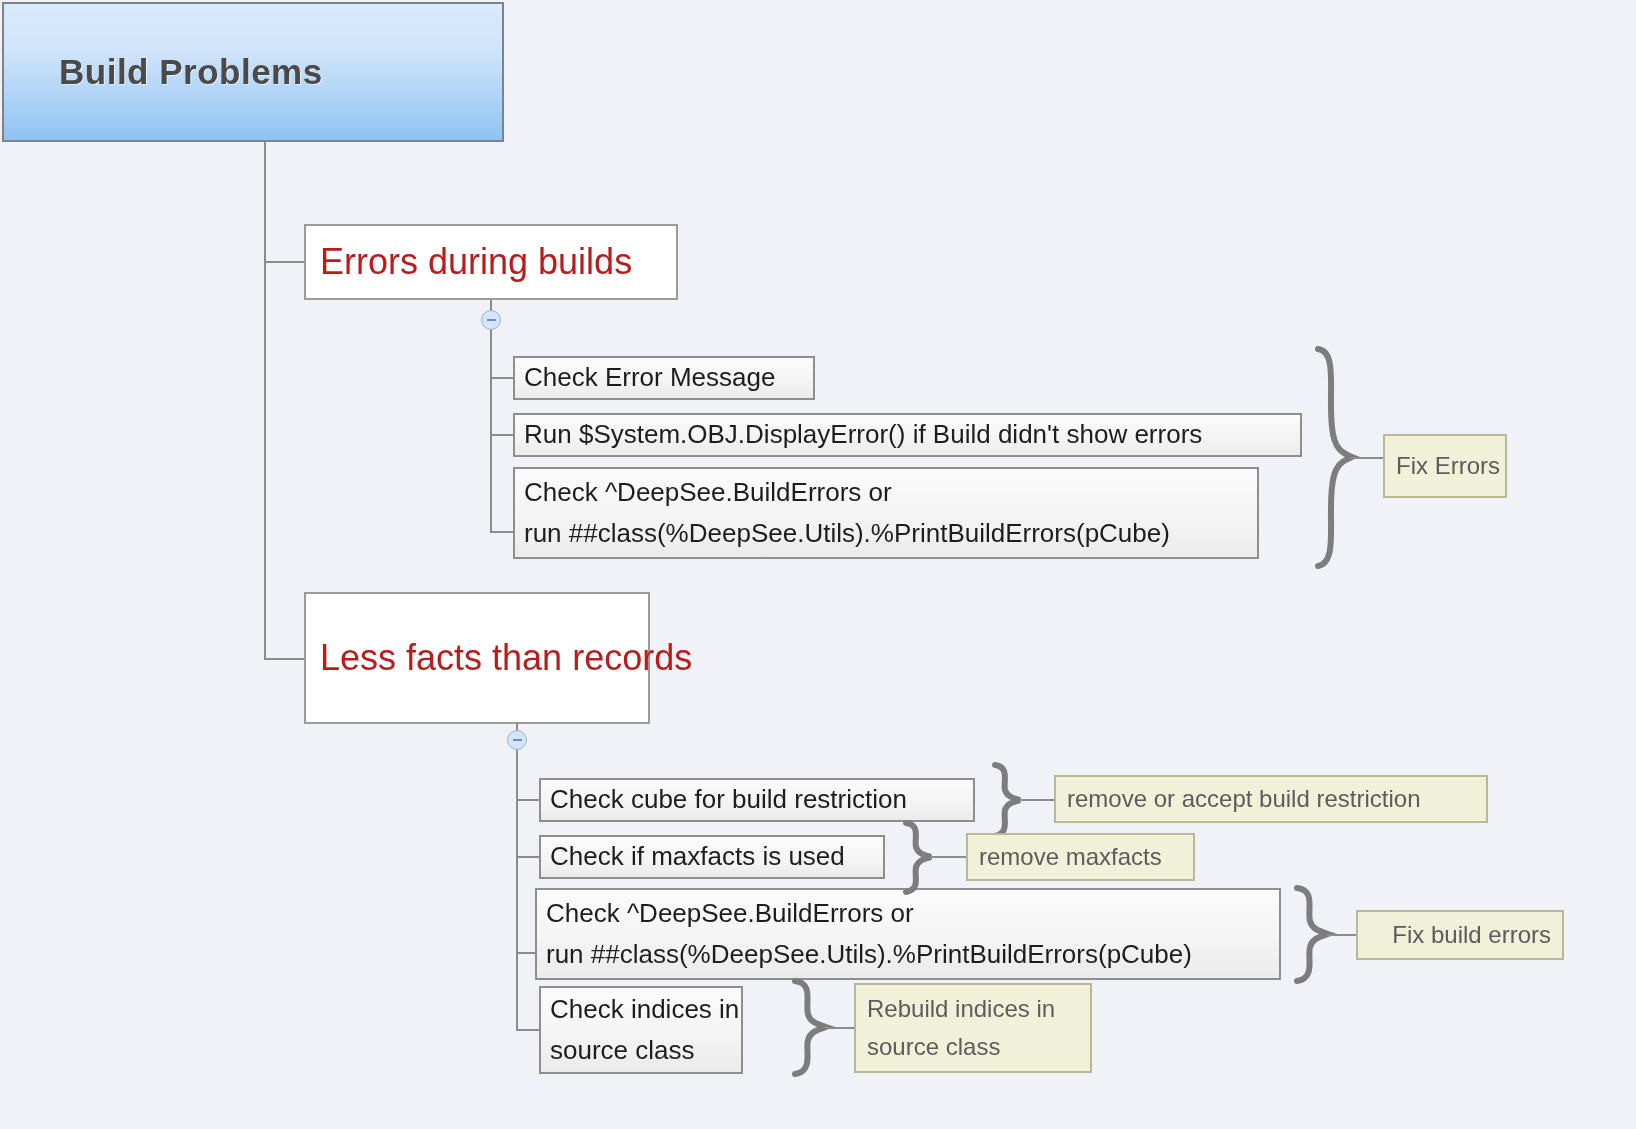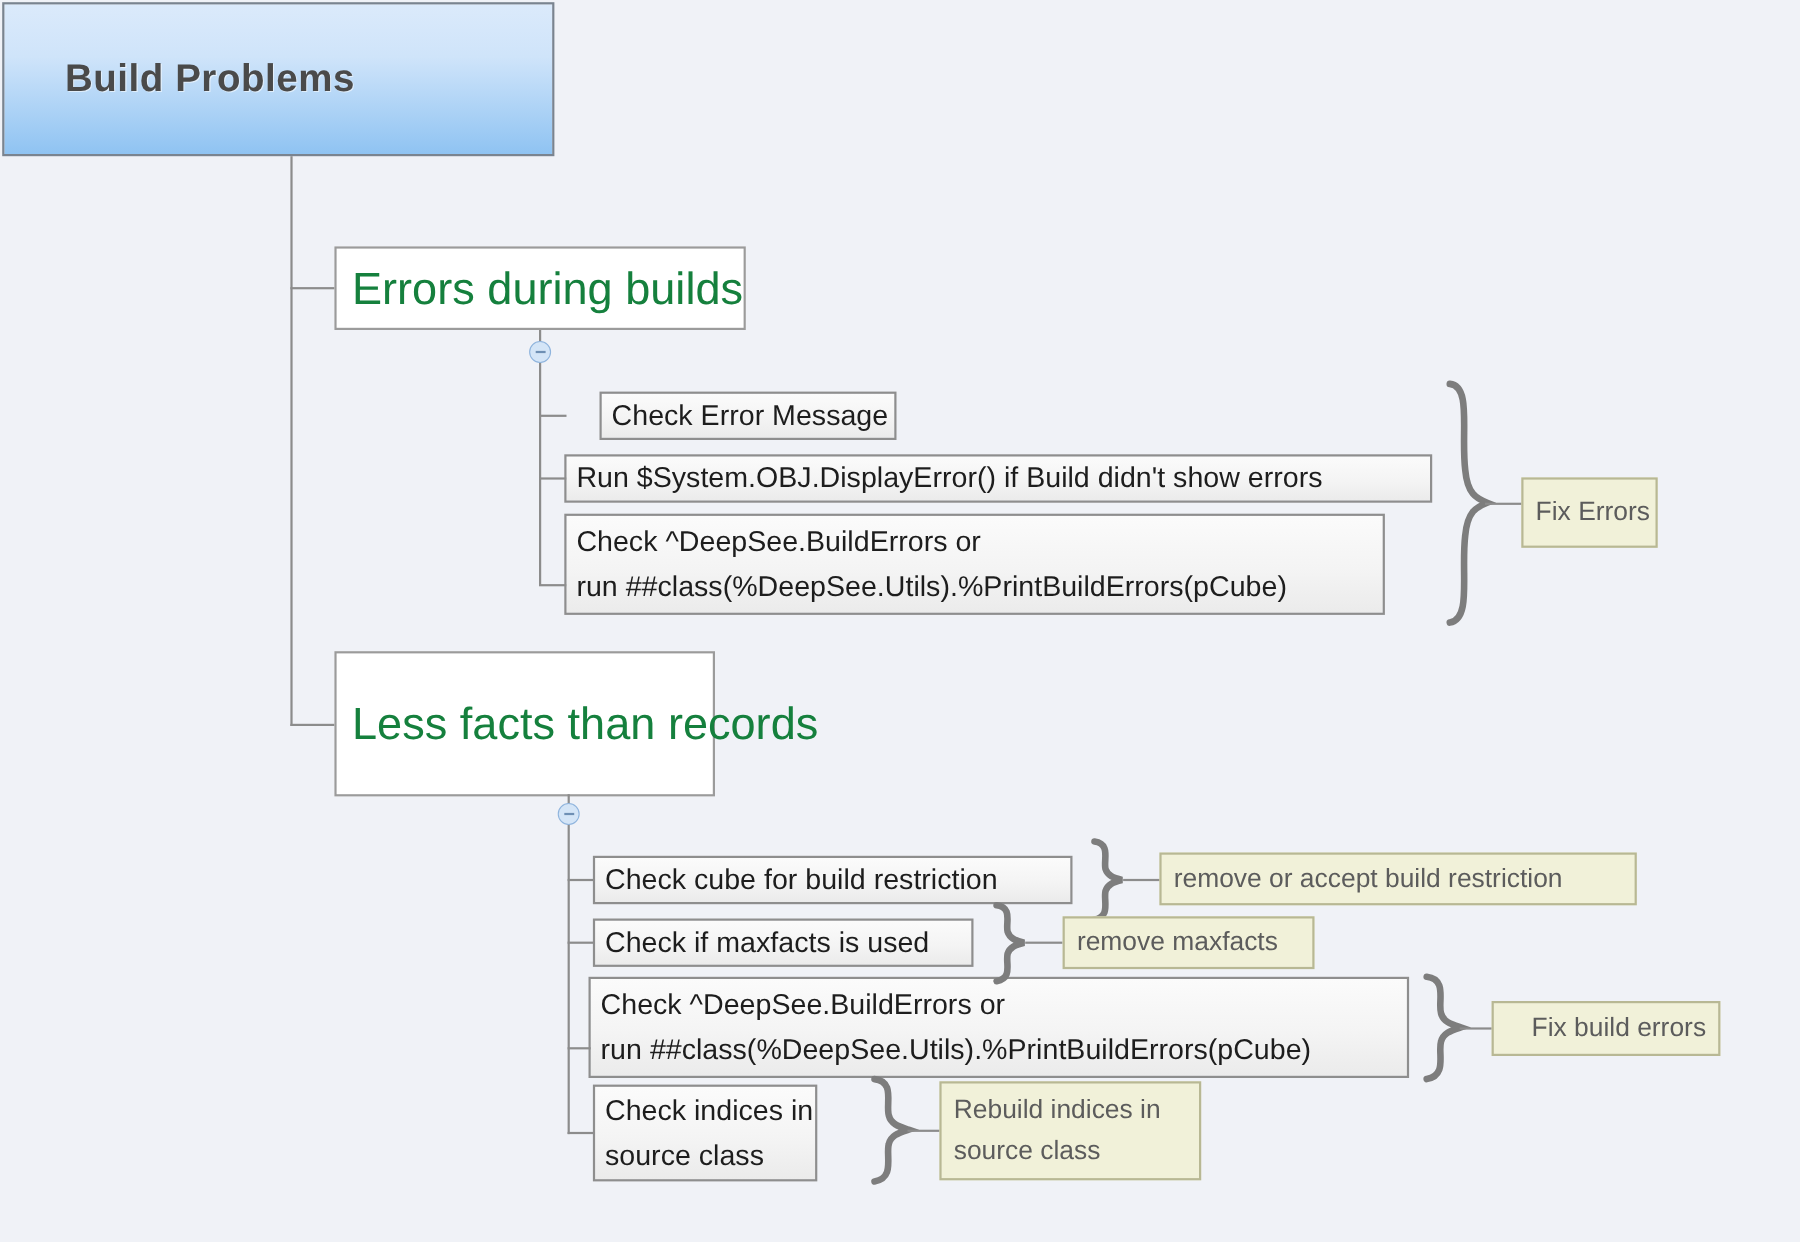--- a/index.html
+++ b/index.html
@@ -49,22 +49,22 @@
     position: absolute;
     box-sizing: border-box;
     border: 2px solid #9b9b9b;
     background: #ffffff;
     display: flex;
     flex-direction: column;
     justify-content: center;
     padding: 0 14px;
   }
   .node-l1 .txt {
-    font-size: 41px;
-    color: #15803d;
+    font-size: 36px;
+    color: #b91c1c;
     line-height: 1.62;
     white-space: nowrap;
   }
 
   
   .node-l2 {
     position: absolute;
     box-sizing: border-box;
     border: 2px solid #8e8e8e;
     background: linear-gradient(to bottom, #fbfbfb 0%, #f4f4f4 55%, #ebebeb 100%);
@@ -148,21 +148,21 @@
 
   <div class="collapse-toggle" style="left:481px; top:310px;">
     <span class="minus"></span>
   </div>
 
   <div class="line-v" style="left:490px; top:300px; height:232px;"></div>
   <div class="line-h" style="left:490px; top:377px; width:25px;"></div>
   <div class="line-h" style="left:490px; top:434px; width:25px;"></div>
   <div class="line-h" style="left:490px; top:531px; width:25px;"></div>
 
-  <div class="node-l2" style="left:513px; top:356px; width:270px; height:44px;margin-left:32px;">
+  <div class="node-l2" style="left:513px; top:356px; width:302px; height:44px;">
     <span class="txt">Check Error Message</span>
   </div>
 
   <div class="node-l2" style="left:513px; top:413px; width:789px; height:44px;">
     <span class="txt">Run $System.OBJ.DisplayError() if Build didn't show errors</span>
   </div>
 
   <div class="node-l2" style="left:513px; top:467px; width:746px; height:92px;">
     <span class="txt">Check ^DeepSee.BuildErrors or</span>
     <span class="txt">run ##class(%DeepSee.Utils).%PrintBuildErrors(pCube)</span>

